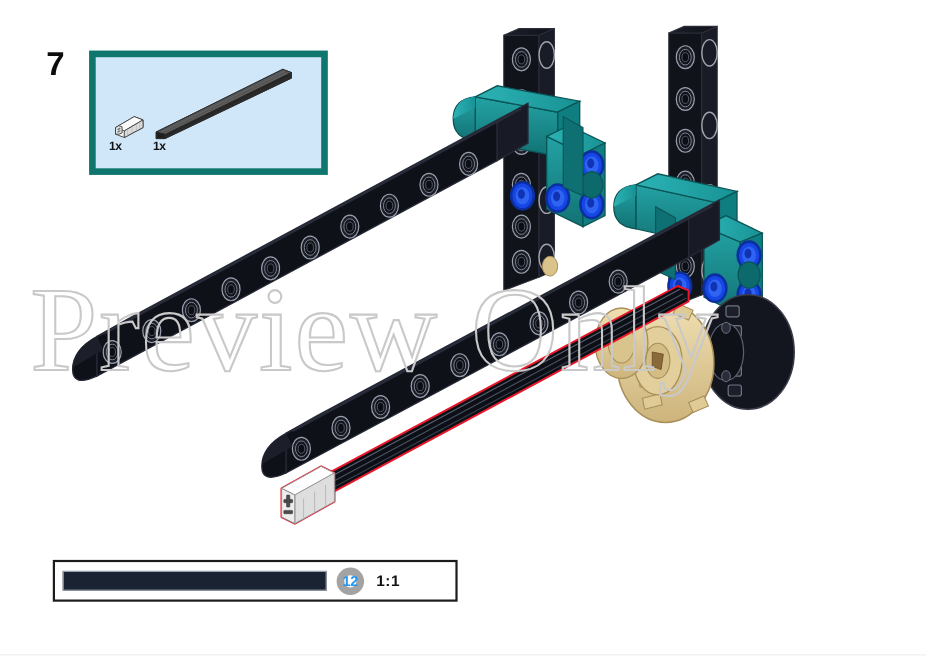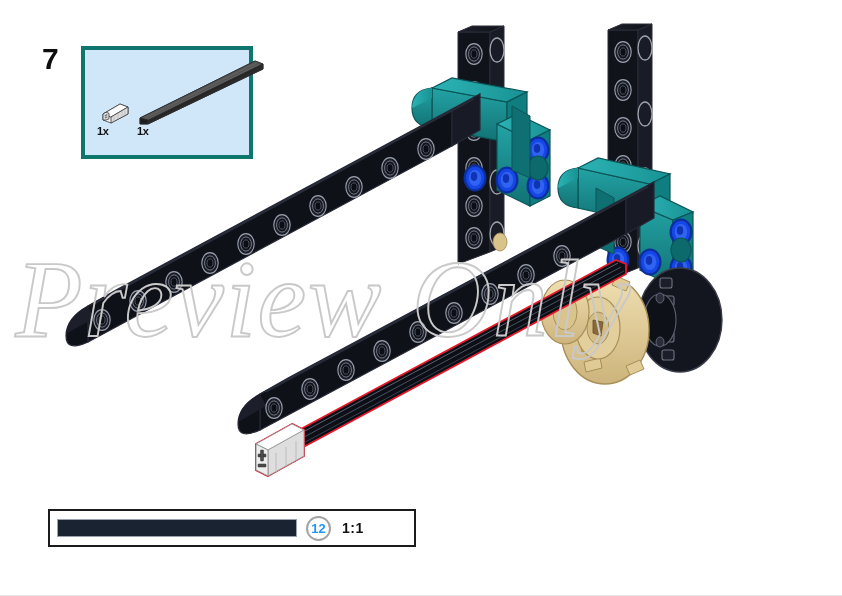--- a/index.html
+++ b/index.html
@@ -27,23 +27,23 @@
     font-weight:bold;
     color:#0d0d0d;
     line-height:1;
     letter-spacing:-0.5px;
   }
 
   
   #callout {
     position:absolute;
     left:81px; top:46px;
-    width:172px; height:113px;
+    width:217px; height:113px;
     background:#cfe7f8;
-    border:4px solid #0f766e;
+    border:6px solid #0f766e;
   }
   #callout-inner { position:absolute; inset:0; }
 
   .part-slot { position:absolute; }
   .part-qty {
     position:absolute;
     font-size:11px;
     font-weight:bold;
     color:#111;
     line-height:1;
@@ -61,25 +61,24 @@
   #assembly {
     position:absolute;
     left:60px; top:20px;
     width:730px; height:470px;
   }
   #assembly svg { display:block; width:100%; height:100%; overflow:visible; }
 
   
   #watermark {
     position:absolute;
-    left:0px; top:236px;
+    left:12px; top:236px;
     width:722px; height:130px;
     pointer-events:none;
     z-index:40;
-    font-style:italic;
   }
   #watermark svg { display:block; width:100%; height:100%; }
   #watermark text {
     font-family:"Liberation Serif", serif;
     font-size:128px;
     fill:none;
     stroke:#c9c9c9;
     stroke-width:2.2;
     letter-spacing:2px;
   }
@@ -98,21 +97,21 @@
   #scale-beam {
     height:18px;
     width:240px;
     background:#192331;
     border:1px solid #9aa3ad;
     flex:0 0 auto;
   }
   #scale-badge {
     width:25px; height:25px;
     margin-left:9px;
-    border:2px solid #a3a3a3;
+    border:7px solid #a3a3a3;
     border-radius:50%;
     display:flex; align-items:center; justify-content:center;
     font-size:13px; font-weight:bold;
     color:#2196f3;
     flex:0 0 auto;
     line-height:1;
   }
   #scale-ratio {
     margin-left:11px;
     font-size:14px;

